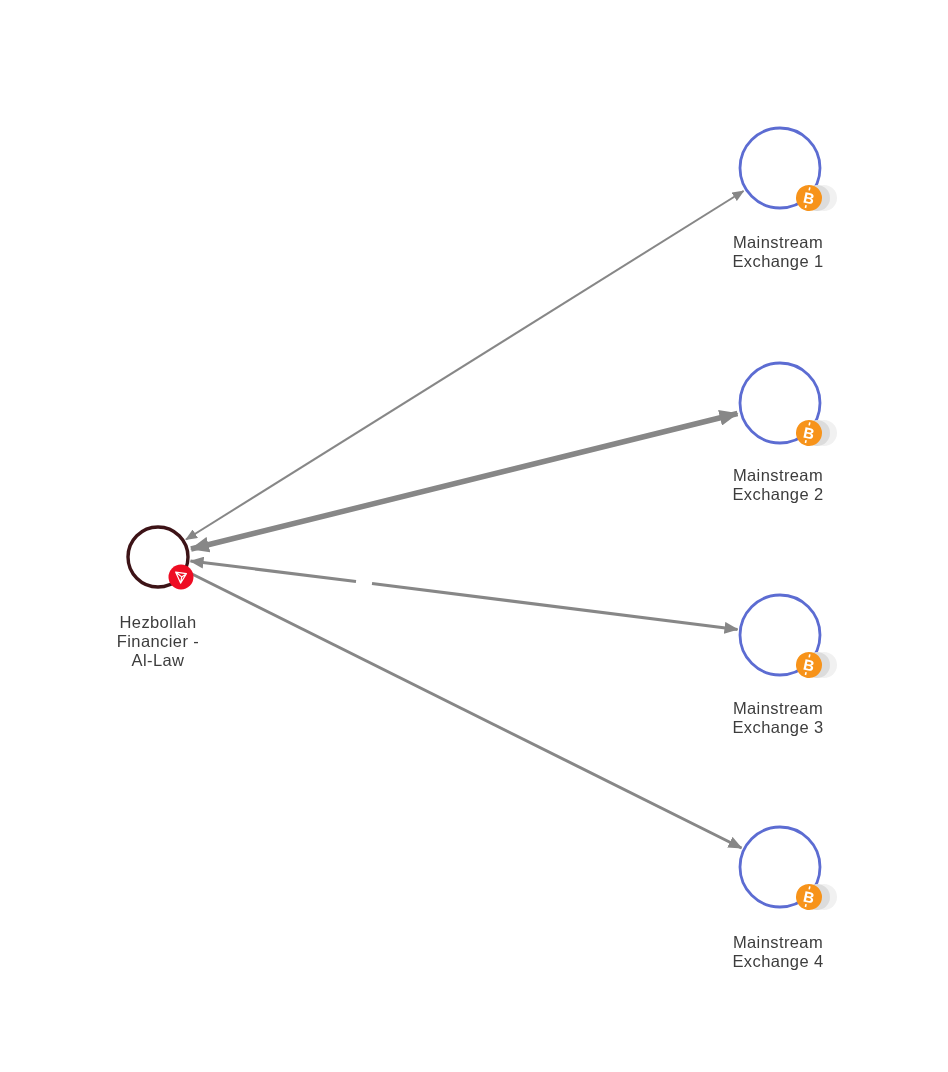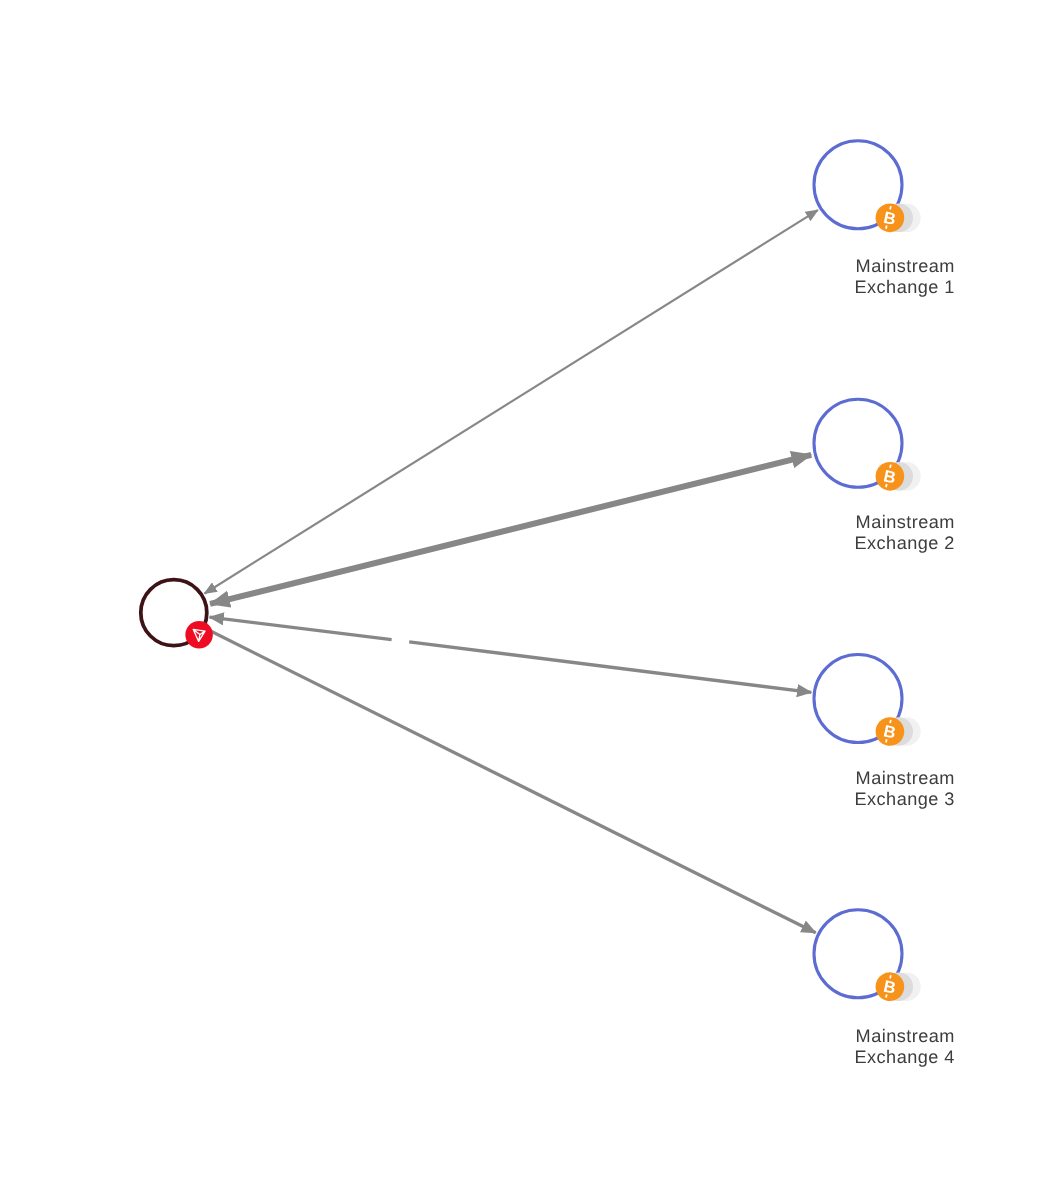--- a/index.html
+++ b/index.html
@@ -22,21 +22,21 @@
   .tron-badge{fill:var(--tron-red,#ee0c23);}
   .tron-glyph{stroke:#ffffff;stroke-width:1.2;fill:none;stroke-linejoin:round;stroke-linecap:round;}
   .btc-badge{fill:var(--bitcoin-orange,#f7931a);}
   .coin-mid{fill:var(--coin-mid,#dcdcdc);}
   .coin-back{fill:var(--coin-back,#f1f1f1);}
   .btc-glyph{fill:#ffffff;font-weight:bold;font-size:15px;font-family:"Liberation Sans","DejaVu Sans",sans-serif;}
   .btc-tick{fill:#ffffff;}
   .node-label{
     position:absolute;
     width:180px;
-    text-align:right;
+    text-align:center;
     white-space:pre-line;
     font-size:16.5px;
     line-height:19px;
     letter-spacing:0.4px;
     color:var(--label-text,#3d3d3d);
   }
 </style>
 </head>
 <body>
 
@@ -124,20 +124,23 @@
       </g>
       <g transform="translate(809,897) rotate(12)">
         <circle class="btc-badge" cx="0" cy="0" r="13"></circle>
         <rect class="btc-tick" x="-2.2" y="-10.5" width="1.6" height="3"></rect>
         <rect class="btc-tick" x="-2.2" y="7.5" width="1.6" height="3"></rect>
         <text class="btc-glyph" x="0" y="5.4" text-anchor="middle">B</text>
       </g>
     </g>
   </svg>
 
+  <div class="node-label" style="left:68px;top:613px;">Hezbollah
+Financier -
+Al-Law</div>
 
   <div class="node-label" style="left:688px;top:233px;">Mainstream
 Exchange 1</div>
 
   <div class="node-label" style="left:688px;top:466px;">Mainstream
 Exchange 2</div>
 
   <div class="node-label" style="left:688px;top:699px;">Mainstream
 Exchange 3</div>
 

